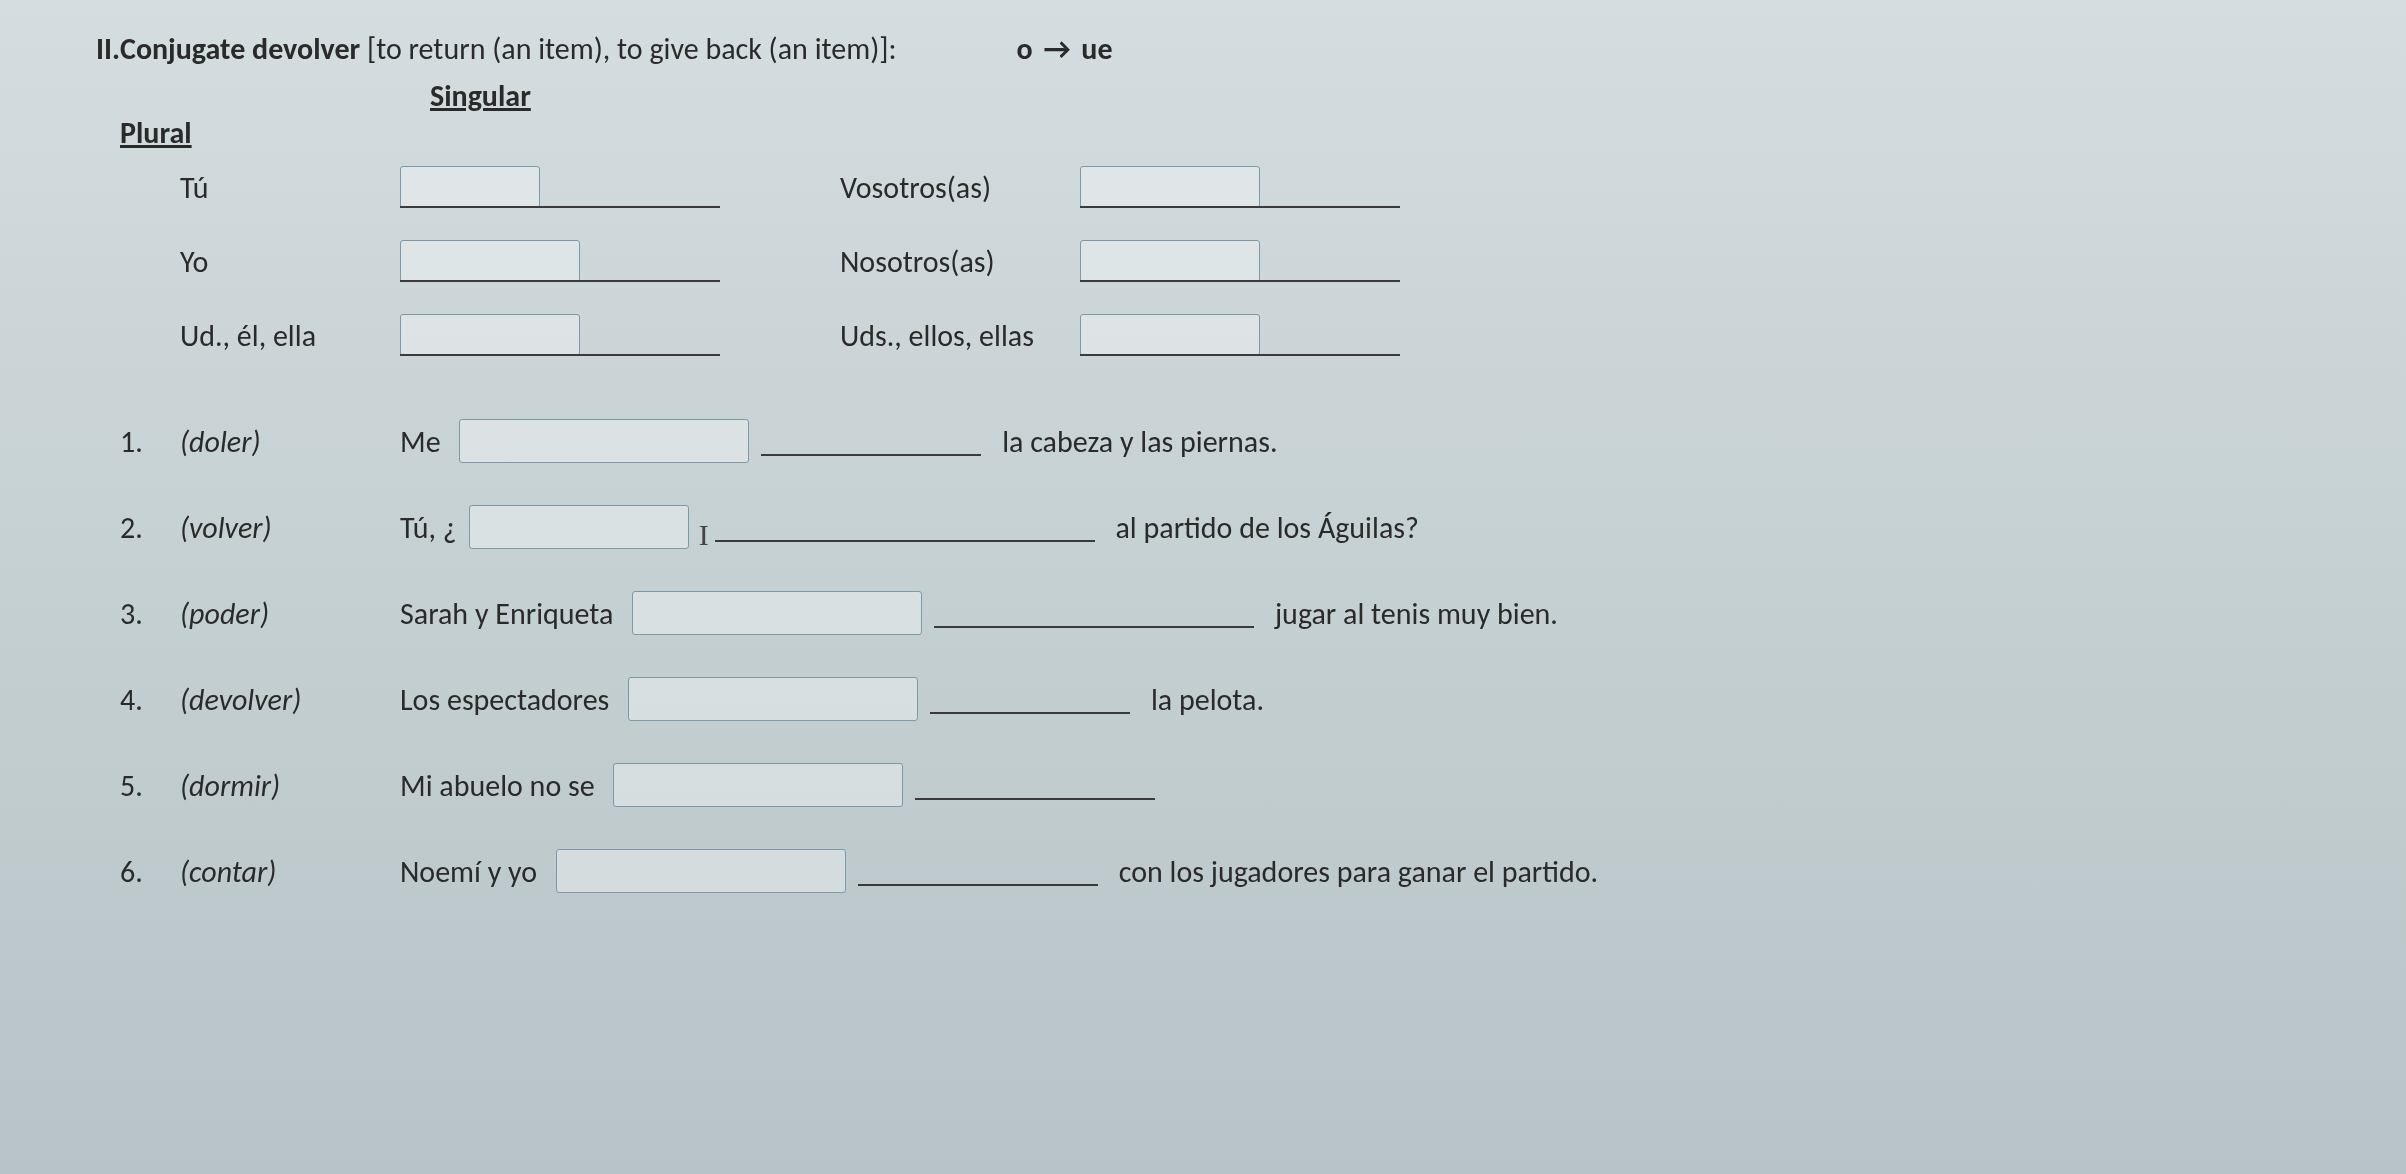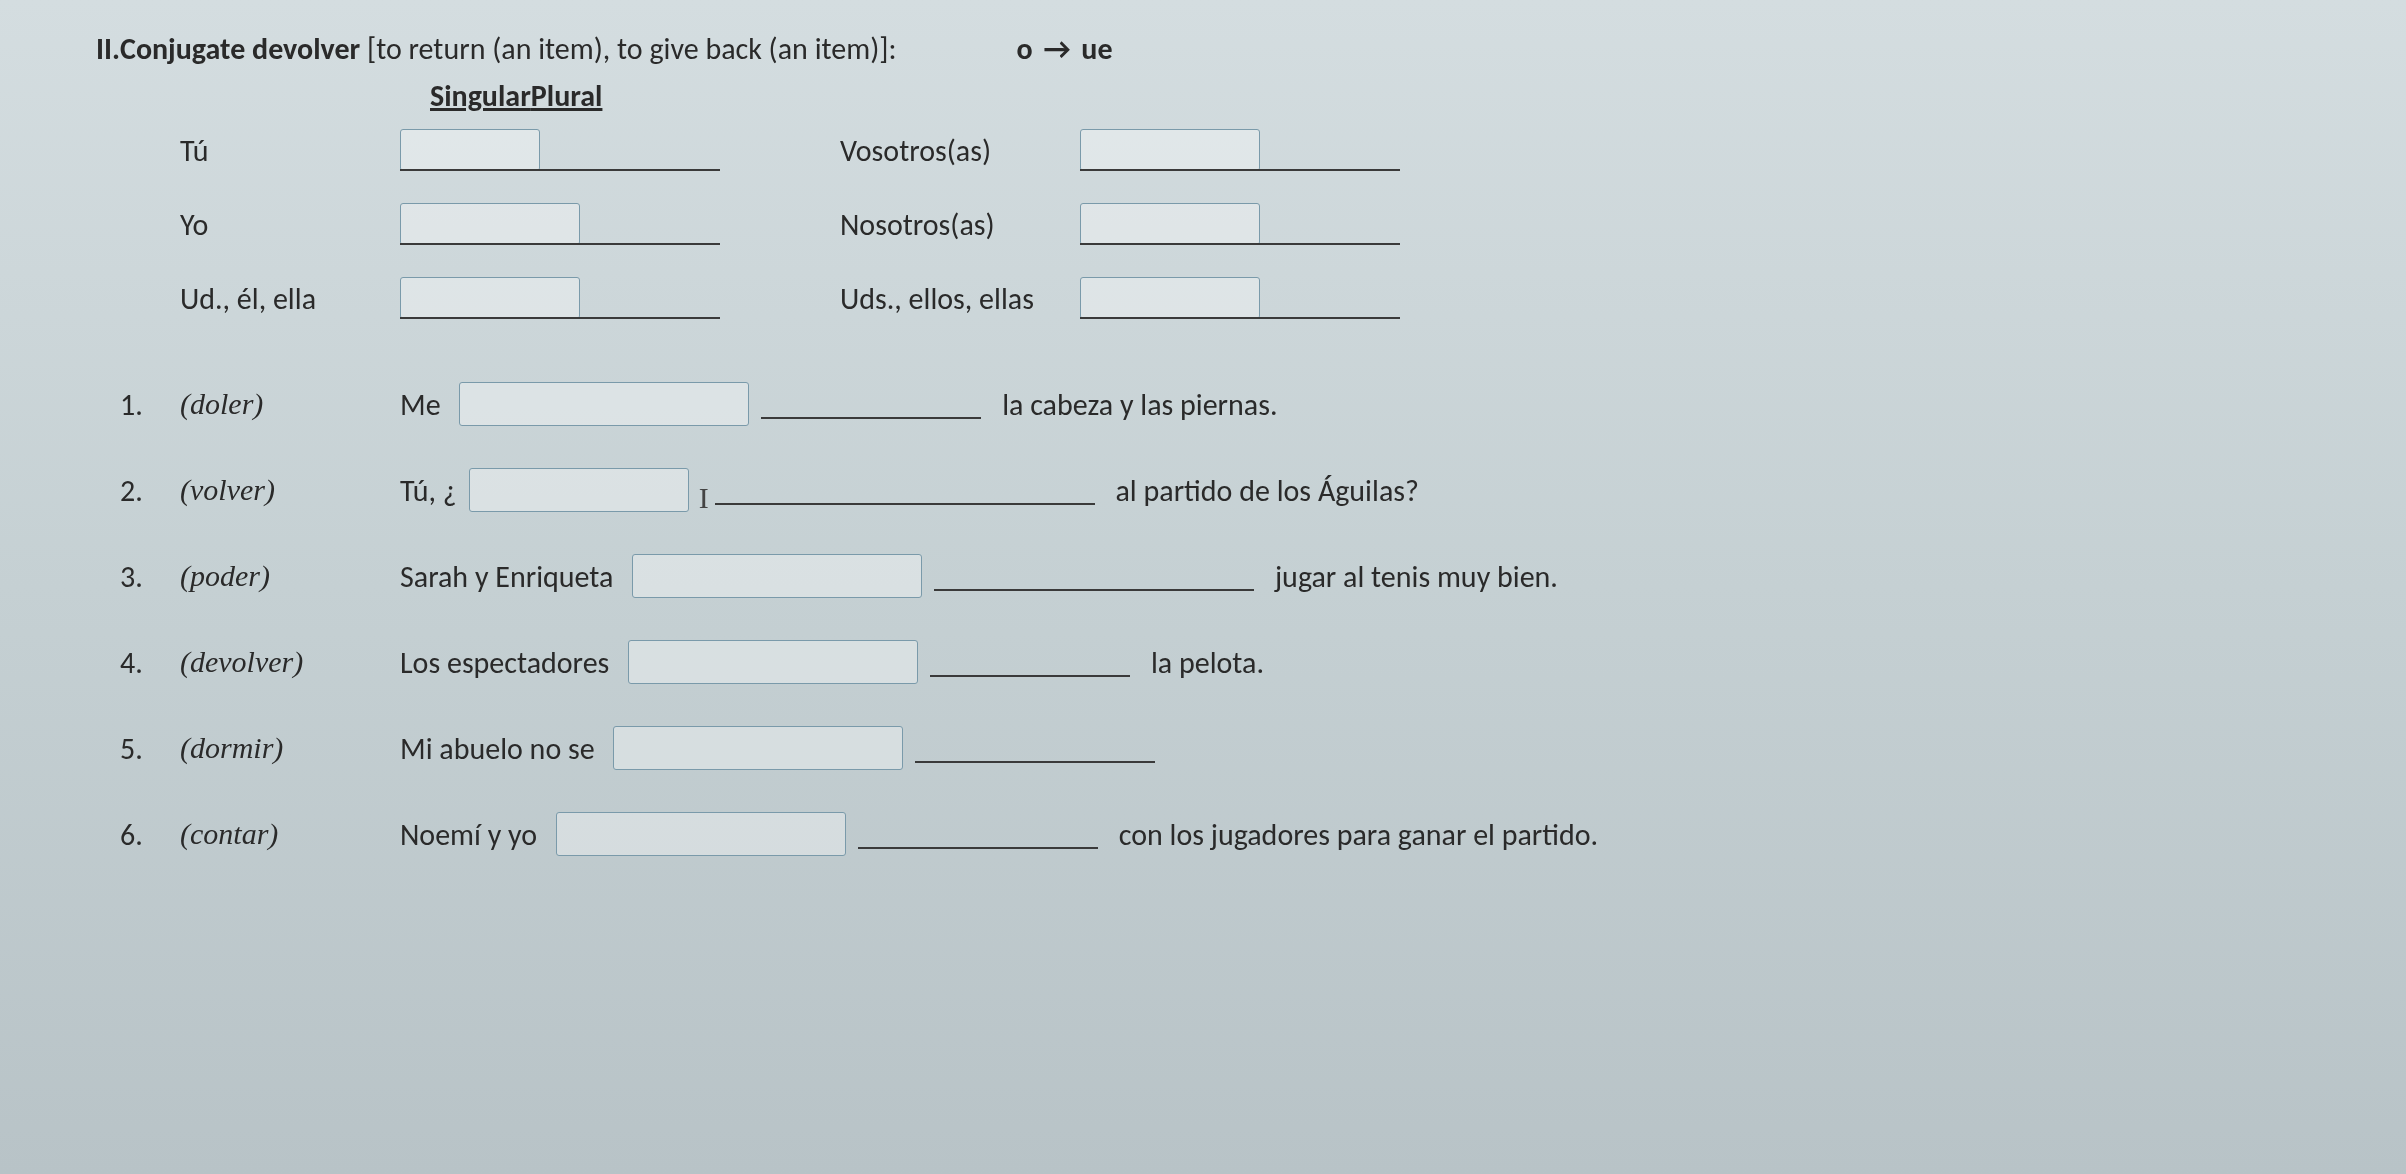--- a/index.html
+++ b/index.html
@@ -42,20 +42,21 @@
       display: inline-block;
       margin: 0 4px;
     }
     .conjugation-area {
       margin-left: 80px;
       margin-bottom: 50px;
     }
     .column-headers {
       display: flex;
       margin-bottom: 8px;
+      flex-direction: column;
     }
     .col-header {
       font-weight: bold;
       text-decoration: underline;
       font-size: 30px;
     }
     .col-header.singular {
       margin-left: 310px;
     }
     .col-header.plural {
@@ -114,21 +115,20 @@
       margin-bottom: 30px;
       font-size: 30px;
       height: 56px;
     }
     .sentence-num {
       width: 60px;
     }
     .verb-hint {
       width: 220px;
       font-style: italic;
-      font-family: Liberation Serif, serif;
     }
     .sentence-body {
       display: flex;
       align-items: center;
       flex: 1;
       gap: 8px;
     }
     .sentence-text {
       white-space: pre;
     }

